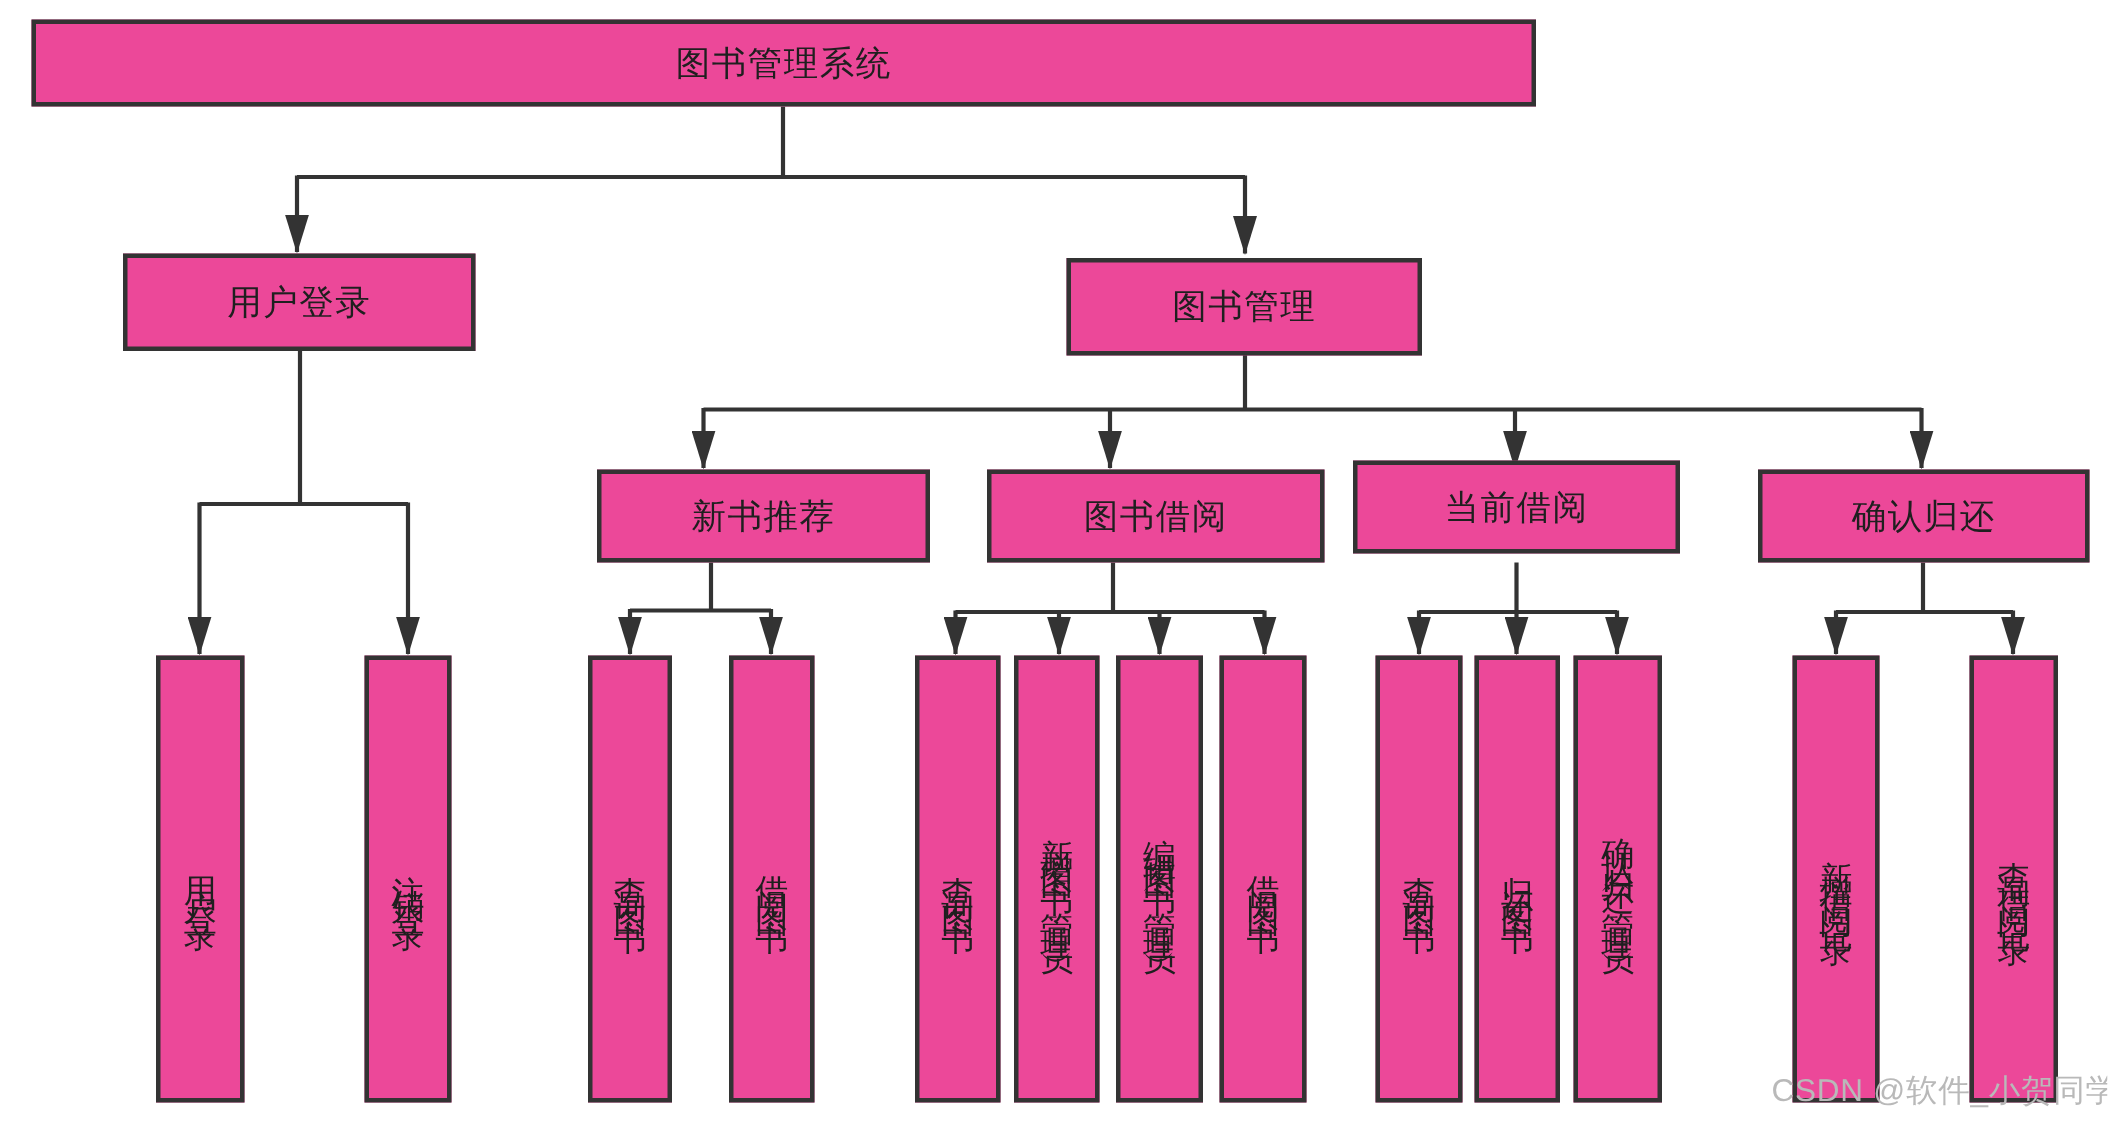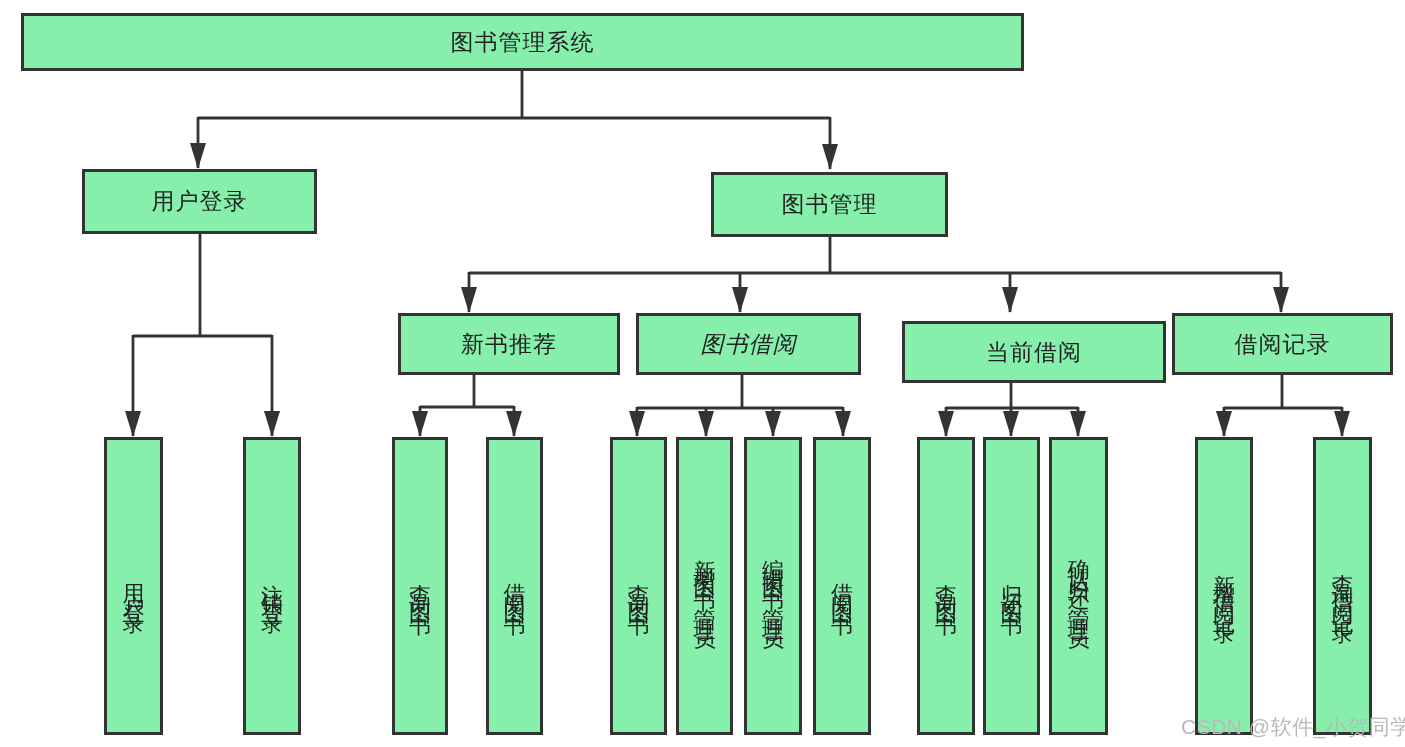--- a/index.html
+++ b/index.html
@@ -21,21 +21,21 @@
     overflow:hidden;
   }
   .connectors{
     position:absolute;
     left:0;top:0;
     width:1405px;height:747px;
     z-index:1;
   }
   .node{
     position:absolute;
-    background:#86efac;
+    background:#ec4899;
     border:3px solid var(--border);
     display:flex;
     align-items:center;
     justify-content:center;
     z-index:2;
     text-align:right;
   }
   .hlabel{
     font-size:23px;
     letter-spacing:1px;
@@ -127,28 +127,28 @@
   <div class="node" style="left:82px;top:169px;width:235px;height:65px;">
     <span class="hlabel">用户登录</span>
   </div>
   <div class="node" style="left:711px;top:172px;width:237px;height:65px;">
     <span class="hlabel">图书管理</span>
   </div>
 
   <div class="node" style="left:363px;top:313px;width:222px;height:62px;margin-left:35px;">
     <span class="hlabel">新书推荐</span>
   </div>
-  <div class="node" style="left:636px;top:313px;width:225px;height:62px;font-style:italic;">
+  <div class="node" style="left:658px;top:313px;width:225px;height:62px;">
     <span class="hlabel">图书借阅</span>
   </div>
-  <div class="node" style="left:902px;top:321px;width:264px;height:62px;">
+  <div class="node" style="left:902px;top:307px;width:218px;height:62px;">
     <span class="hlabel">当前借阅</span>
   </div>
   <div class="node" style="left:1172px;top:313px;width:221px;height:62px;">
-    <span class="hlabel">借阅记录</span>
+    <span class="hlabel">确认归还</span>
   </div>
 
   <div class="node vbox" style="left:104px;top:437px;width:59px;height:298px;">
     <span class="vlabel">用户登录</span>
   </div>
   <div class="node vbox" style="left:243px;top:437px;width:58px;height:298px;">
     <span class="vlabel">注销登录</span>
   </div>
 
   <div class="node vbox" style="left:392px;top:437px;width:56px;height:298px;">

